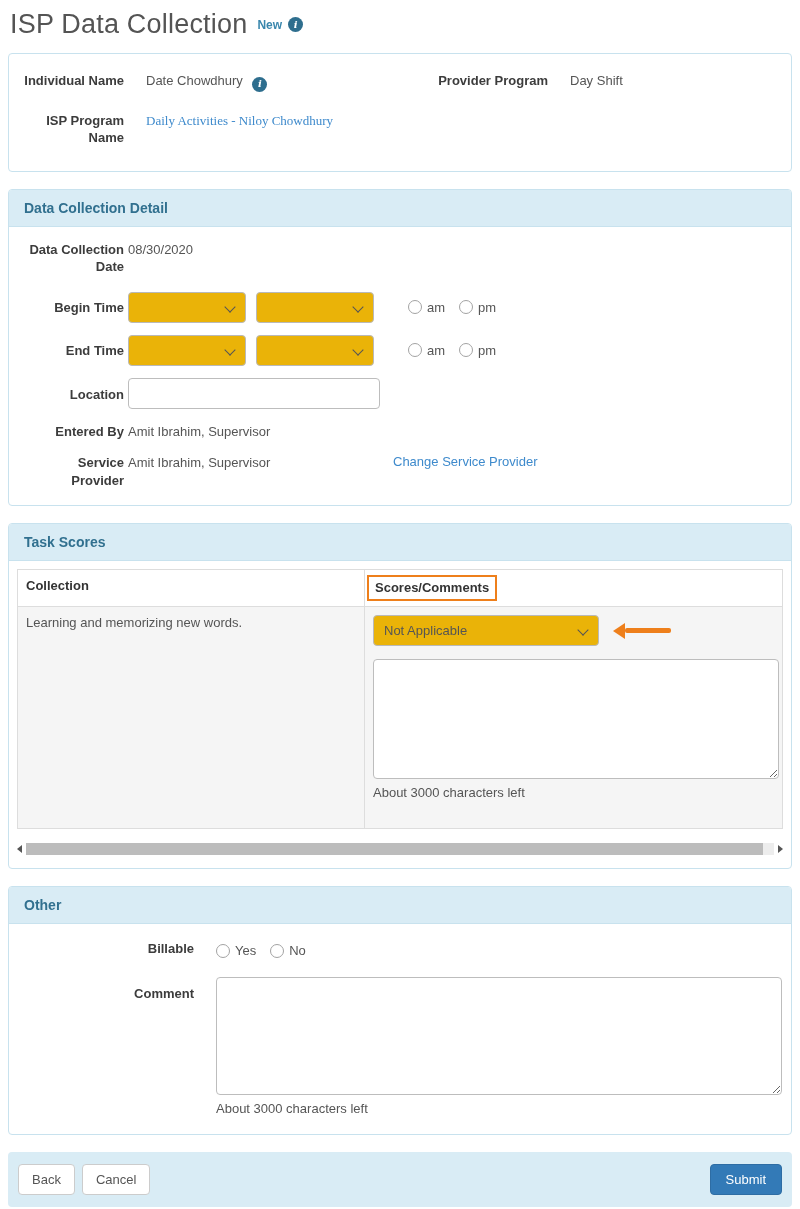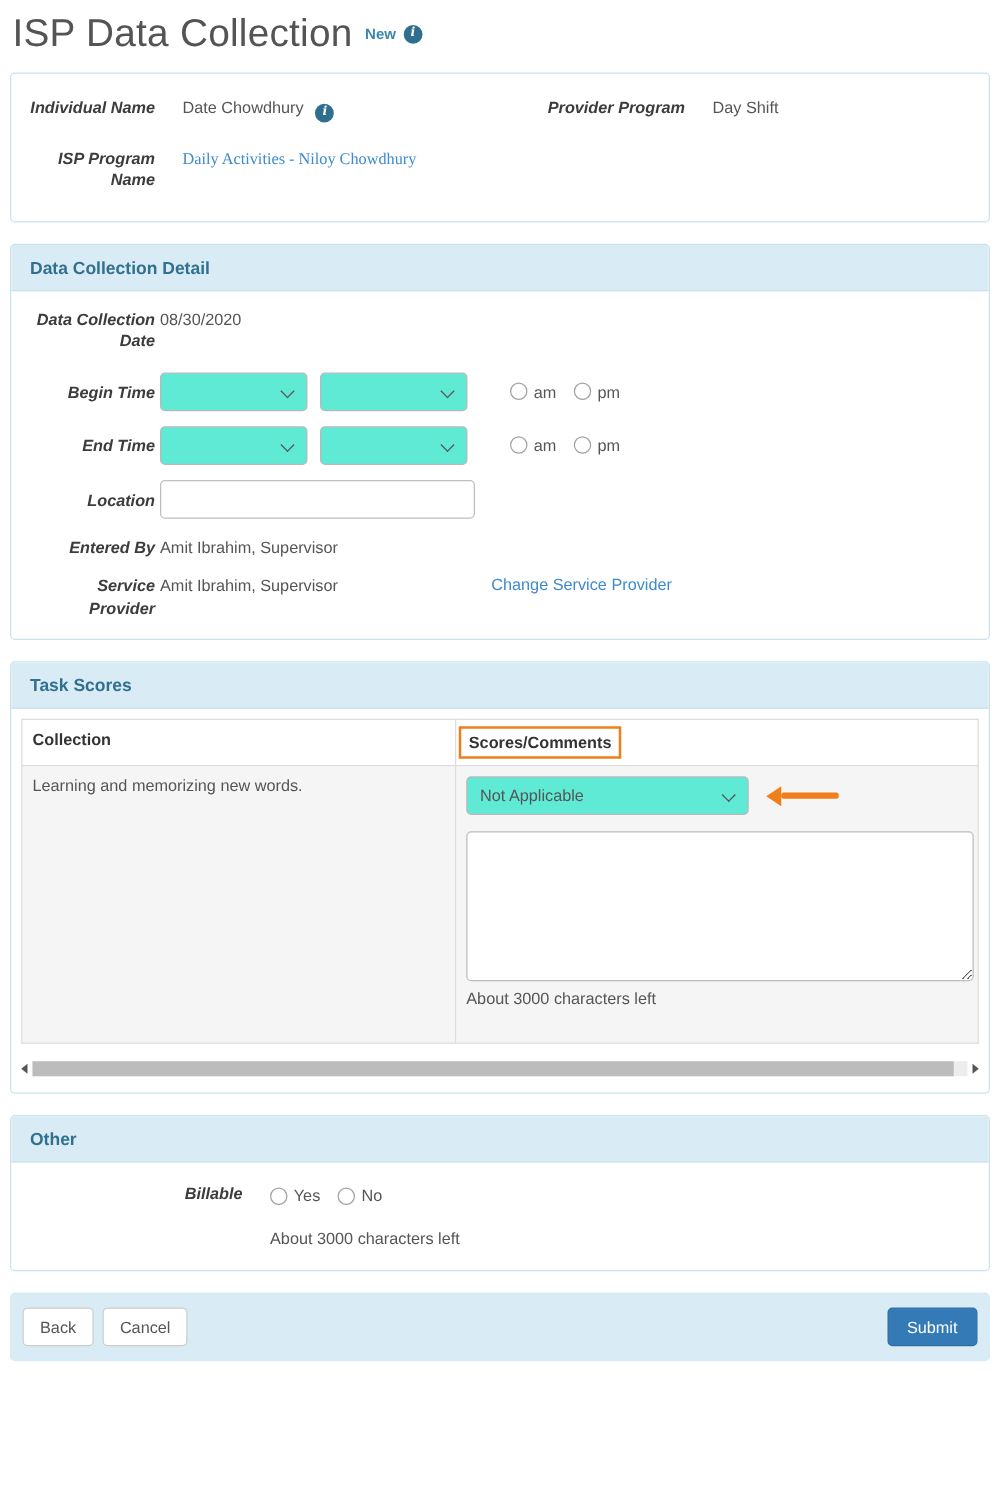--- a/index.html
+++ b/index.html
@@ -5,21 +5,21 @@
   * { box-sizing: border-box; margin: 0; padding: 0; }
   html,body { background:#fff; }
   body {
     width: 800px; height: 1209px;
     font-family: "Liberation Sans", sans-serif;
     font-size: 13px; color: #555;
     overflow: hidden;
   }
   
   .title-row { padding: 9px 10px 13px 10px; display:flex; align-items:center; }
-  .page-title { font-size: 31px; font-weight: 400; color: #545454; letter-spacing: .2px; }
+  .page-title { font-size: 27px; font-weight: 400; color: #545454; letter-spacing: .2px; }
   .new-badge { margin-left: 10px; font-size: 12px; font-weight: bold; color: #3a87ad; }
   .info-icon {
     display:inline-flex; align-items:center; justify-content:center;
     width: 15px; height: 15px; border-radius: 50%;
     background: #2e6e8e; color:#fff; font-family:"DejaVu Serif", serif;
     font-style: italic; font-weight: bold; font-size: 10px; line-height: 1;
     margin-left: 6px; vertical-align: -2px;
   }
   
   .panel {
@@ -31,21 +31,21 @@
   }
   .panel-hd {
     background: #d9ecf5;
     color: #31708f;
     font-weight: bold; font-size: 14px;
     padding: 10px 15px;
     border-bottom: 1px solid #c8e2ee;
   }
   .panel-bd { padding: 14px 15px 16px 15px; }
 
-  .lbl { font-weight: bold; color: #3c3c3c; width: 100px; text-align: right; flex: none; line-height: 1.35; font-style: italic; }
+  .lbl { font-weight: bold; color: #3c3c3c; width: 100px; text-align: right; flex: none; line-height: 1.35; }
   .val { color:#555; line-height: 1.35; }
   a.lnk { color: #3e8acc; text-decoration: none; }
 
   
   .grid4 {
     display: grid;
     grid-template-columns: 100px 250px 130px 1fr;
     column-gap: 22px; row-gap: 20px;
     align-items: start;
     padding-top: 4px; padding-bottom: 8px;
@@ -55,21 +55,21 @@
   
   .frow { display: flex; align-items: flex-start; }
   .frow .val { margin-left: 4px; }
   .mb16 { margin-bottom: 16px; }
   .mb12 { margin-bottom: 12px; }
   .mb14 { margin-bottom: 14px; }
   .row-center { align-items: flex-start; }
 
   .sel {
     position: relative; display: inline-block;
-    height: 31px; background: #5eead4;
+    height: 31px; background: #eab308;
     border: 1px solid #b9b9b9; border-radius: 4px;
     cursor: pointer;
   }
   .sel .sel-text { display:block; padding: 7px 26px 0 10px; color:#555; white-space:nowrap; overflow:hidden; }
   .sel::after {
     content: ""; position: absolute; right: 11px; top: 10px;
     width: 7px; height: 7px;
     border-right: 1.6px solid #555; border-bottom: 1.6px solid #555;
     transform: rotate(45deg);
   }
@@ -300,20 +300,26 @@
             <input type="radio" name="billable" style="">
             <span>Yes</span>
           </label>
           <label class="radio-lab">
             <input type="radio" name="billable" style="">
             <span>No</span>
           </label>
         </span>
       </div>
     </div>
+    <div class="frow">
+      <div class="lbl lbl-wide" style="padding-top:8px;">Comment</div>
+      <div class="val" style="margin-left:22px;">
+        <textarea class="comment-ta" style=""></textarea>
+      </div>
+    </div>
     <div class="chars-hint other-hint">About 3000 characters left</div>
   </div>
 </div>
 
 <div class="footer-bar">
   <button class="btn btn-default">Back</button>
   <button class="btn btn-default">Cancel</button>
   <button class="btn btn-primary">Submit</button>
 </div>
 

